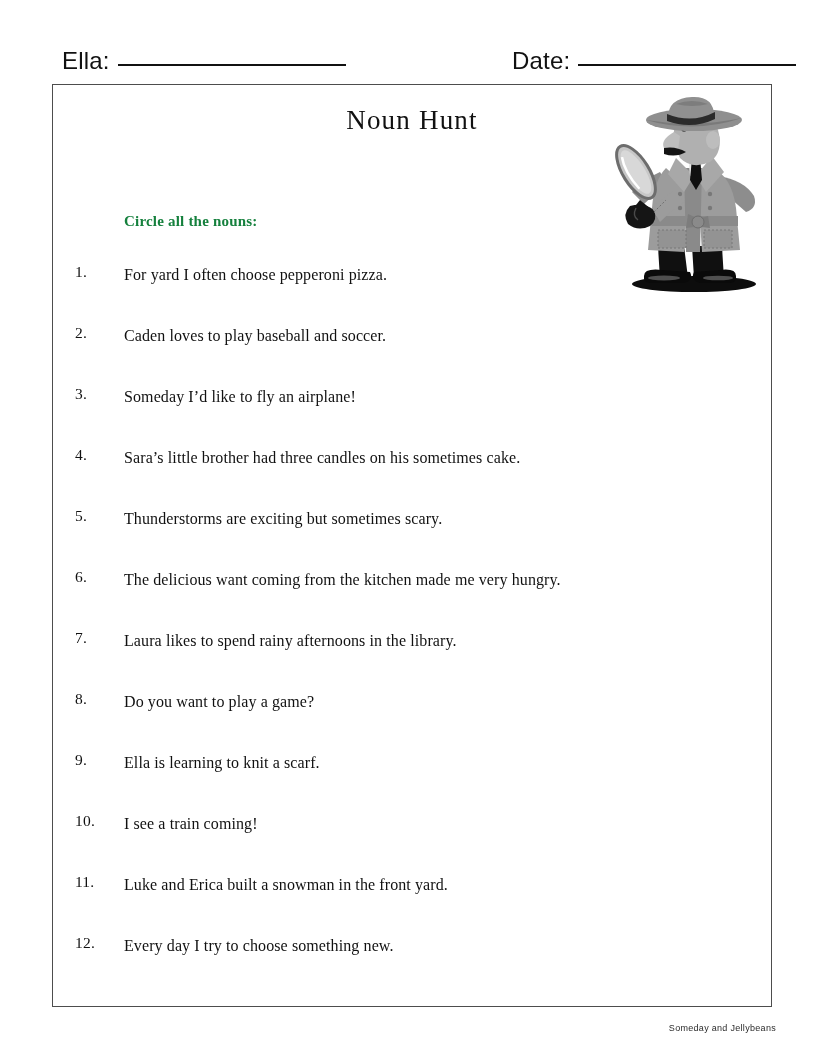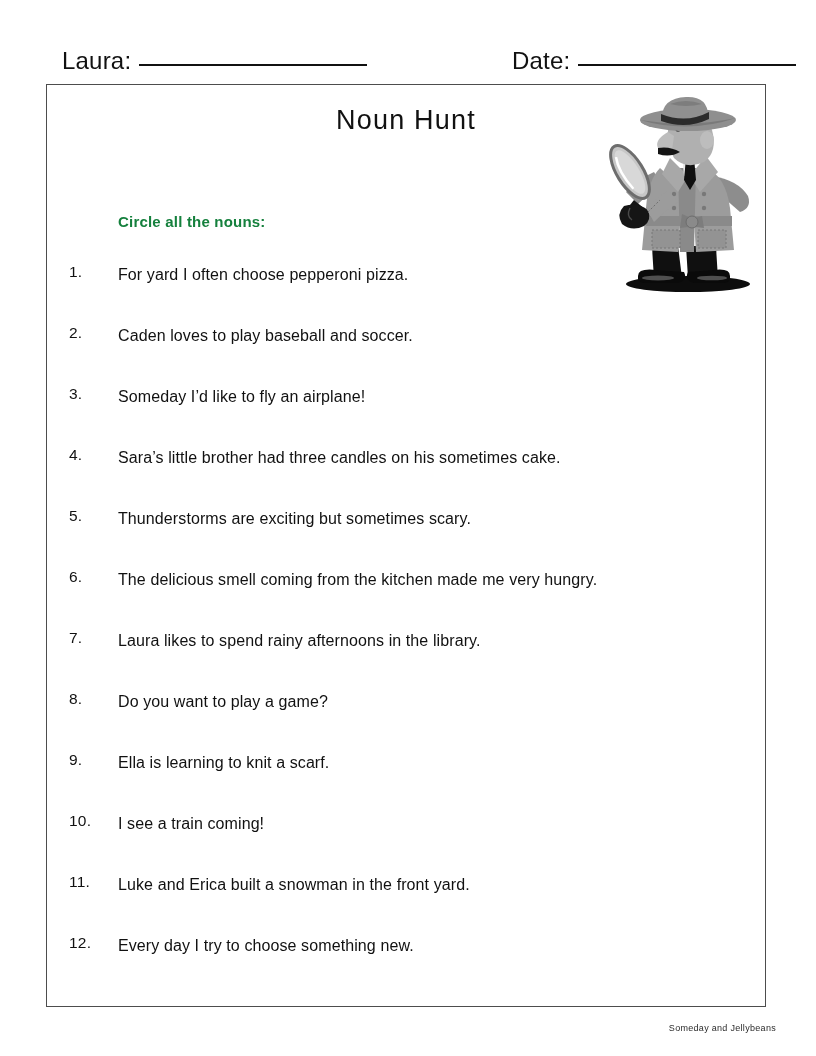--- a/index.html
+++ b/index.html
@@ -45,27 +45,28 @@
     margin-left: 8px;
     position: relative;
     top: -3px;
   }
   .rule-name { width: 228px; }
   .rule-date { width: 218px; }
 
   
   .sheet {
     position: absolute;
-    left: 46px;
+    left: 52px;
     top: 84px;
     width: 720px;
     height: 923px;
     border: 1.6px solid #4d4d4d;
     box-sizing: border-box;
     background: #ffffff;
+    font-family: Liberation Serif, serif;
   }
 
   .title {
     position: absolute;
     left: 0;
     top: 20px;
     width: 100%;
     text-align: center;
     font-size: 27px;
     font-weight: 400;
@@ -133,21 +134,21 @@
     font-size: 9px;
     color: #2b2b2b;
     letter-spacing: 0.3px;
   }
 </style>
 </head>
 <body>
 
 <div class="header-row">
   <div class="field field-name">
-    <span class="field-label">Laura:</span>
+    <span class="field-label">Ella:</span>
     <span class="field-rule rule-name"></span>
   </div>
   <div class="field field-date">
     <span class="field-label">Date:</span>
     <span class="field-rule rule-date"></span>
   </div>
 </div>
 
 <div class="sheet">
 
@@ -259,21 +260,21 @@
       <span class="item-text">Sara’s little brother had three candles on his sometimes cake.</span>
     </div>
 
     <div class="item">
       <span class="item-num">5.</span>
       <span class="item-text">Thunderstorms are exciting but sometimes scary.</span>
     </div>
 
     <div class="item">
       <span class="item-num">6.</span>
-      <span class="item-text">The delicious smell coming from the kitchen made me very hungry.</span>
+      <span class="item-text">The delicious want coming from the kitchen made me very hungry.</span>
     </div>
 
     <div class="item">
       <span class="item-num">7.</span>
       <span class="item-text">Laura likes to spend rainy afternoons in the library.</span>
     </div>
 
     <div class="item">
       <span class="item-num">8.</span>
       <span class="item-text">Do you want to play a game?</span>

